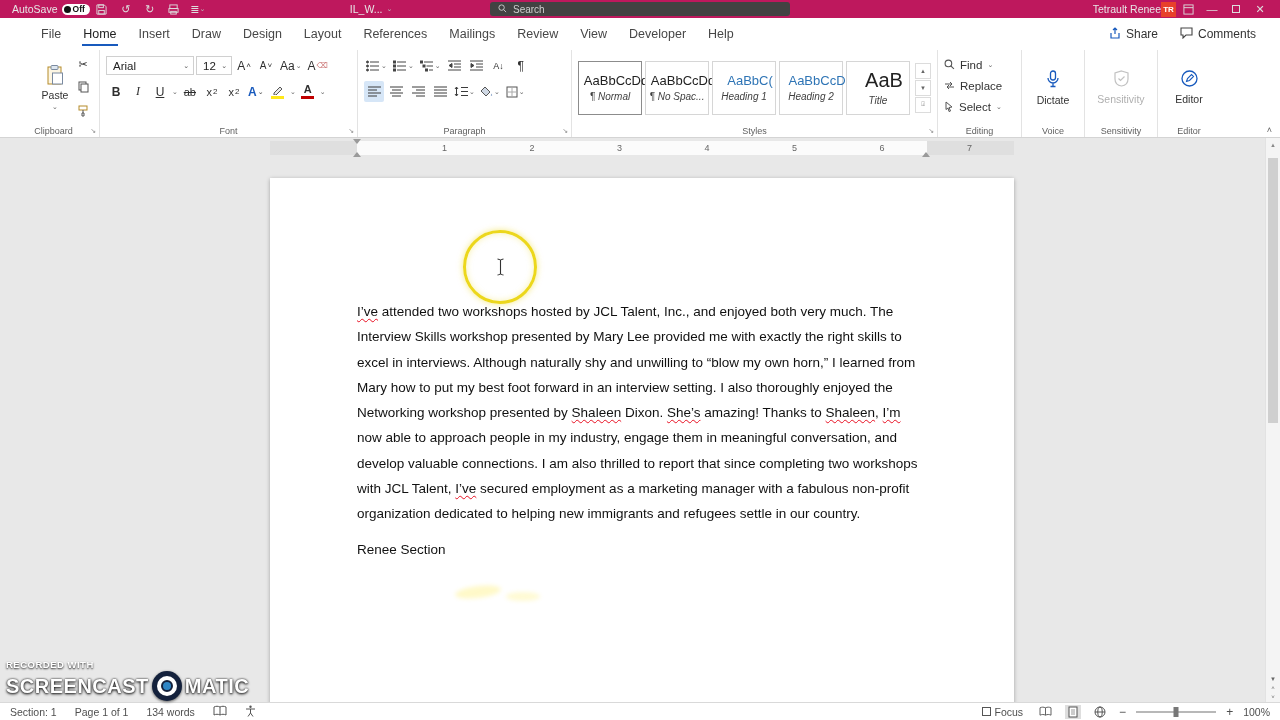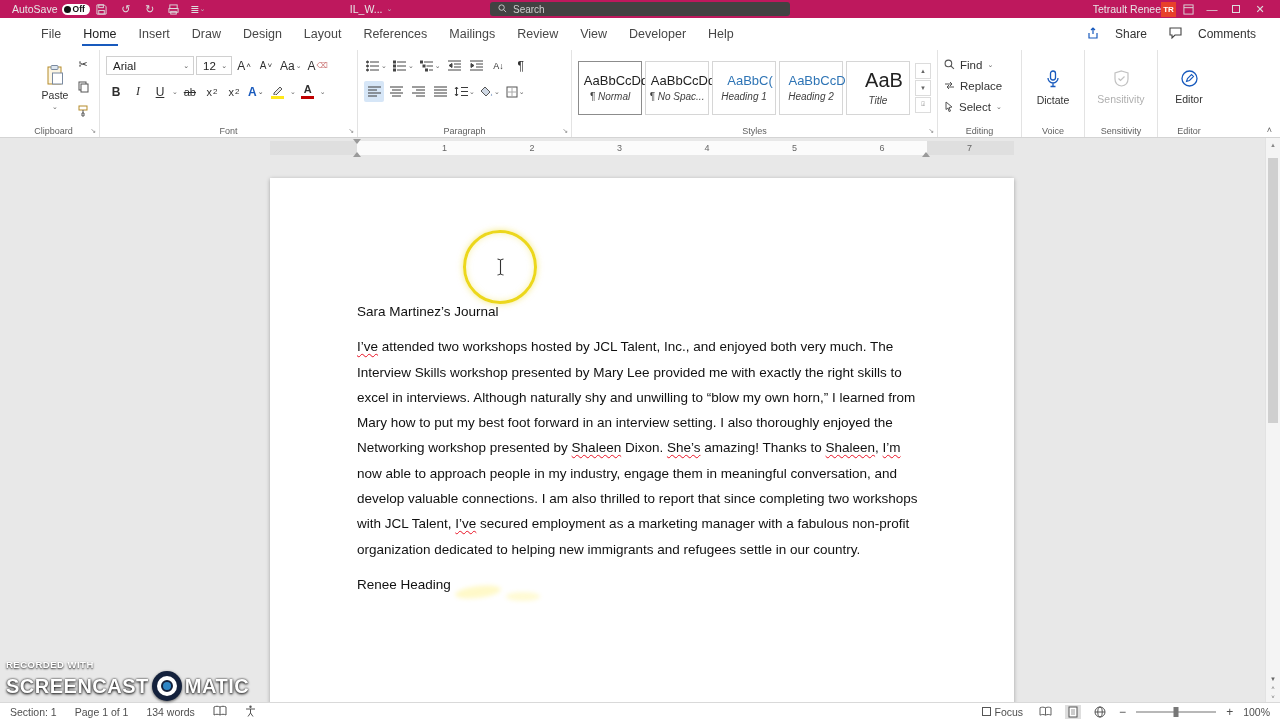--- a/index.html
+++ b/index.html
@@ -32,21 +32,21 @@
   .restore-box{width:8px;height:8px;border:1px solid #ddd;display:inline-block;}
 
   
   .tabs{position:absolute;top:18px;left:0;right:0;height:32px;background:#fff;display:flex;
     align-items:center;padding-left:30px;font-size:12.5px;color:#474747;}
   .tab{padding:8px 11px;position:relative;white-space:nowrap;}
   .tab.active{color:#222;}
   .tab.active::after{content:"";position:absolute;left:10px;right:10px;bottom:3px;height:2.5px;
     background:var(--accent);}
   .tabs-right{margin-left:auto;display:flex;align-items:center;gap:6px;padding-right:16px;}
-  .pillbtn{display:flex;align-items:center;gap:16px;font-size:12px;color:#333;padding:4px 8px;}
+  .pillbtn{display:flex;align-items:center;gap:5px;font-size:12px;color:#333;padding:4px 8px;}
 
   
   .ribbon{position:absolute;top:50px;left:0;right:0;height:88px;background:#fff;
     border-bottom:1px solid #d4d4d4;display:flex;padding-left:8px;}
   .group{position:relative;padding:4px 6px 16px;border-right:1px solid #e3e3e3;display:flex;}
   .group-label{position:absolute;bottom:1px;left:0;right:0;text-align:center;font-size:9px;color:#5f5f5f;}
   .launcher{position:absolute;bottom:2px;right:3px;font-size:7px;color:#8a8a8a;}
   .rbtn{height:21px;min-width:20px;padding:0 2px;display:inline-flex;align-items:center;
     justify-content:center;font-size:12px;color:#2f2f2f;border-radius:2px;gap:1px;}
   .rbtn.active{background:#d6e6f7;}
@@ -590,23 +590,22 @@
       <span class="num" style="top:254px">4</span>
       <span class="num" style="top:318px">5</span>
       <span class="num" style="top:382px">6</span>
       <span class="num" style="top:446px">7</span>
     </div>
   </div>
 
   <div class="doc-area">
     <div class="page">
       <div class="page-inner doc-text">
-        <p>Sara Martinez’s Journal</p>
         <p><span class="spell">I’ve</span><span> attended two workshops hosted by JCL Talent, Inc., and enjoyed both very much. The Interview Skills workshop presented by Mary Lee provided me with exactly the right skills to excel in interviews. Although naturally shy and unwilling to “blow my own horn,” I learned from Mary how to put my best foot forward in an interview setting. I also thoroughly enjoyed the Networking workshop presented by </span><span class="spell">Shaleen</span><span> Dixon. </span><span class="spell">She’s</span><span> amazing! Thanks to </span><span class="spell">Shaleen</span><span>, </span><span class="spell">I’m</span><span> now able to approach people in my industry, engage them in meaningful conversation, and develop valuable connections. I am also thrilled to report that since completing two workshops with JCL Talent, </span><span class="spell">I’ve</span><span> secured employment as a marketing manager with a fabulous non-profit organization dedicated to helping new immigrants and refugees settle in our country.</span></p>
-        <p>Renee Heading</p>
+        <p>Renee Section</p>
       </div>
     </div>
   </div>
 
   <span class="smudge" style="left:455px;top:586px;width:46px;height:12px;opacity:.28;transform:rotate(-7deg)"></span>
   <span class="smudge" style="left:506px;top:592px;width:34px;height:9px;opacity:.22"></span>
 
   <div class="cursor-circle"></div>
   <span class="ibeam">
     <svg width="9" height="18" viewBox="0 0 9 18">

